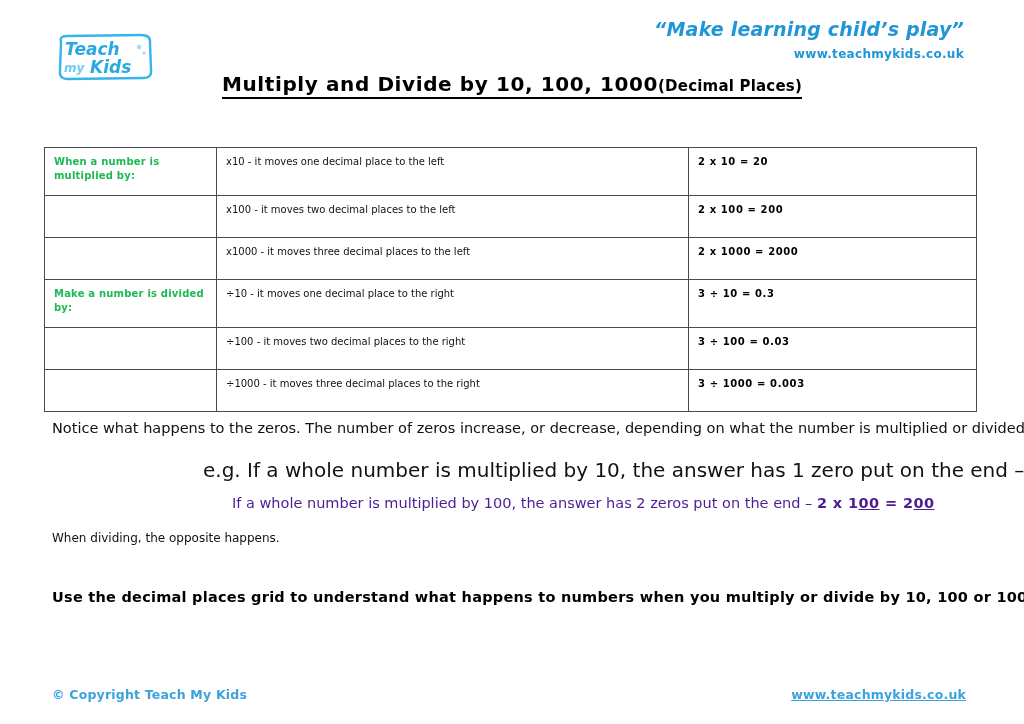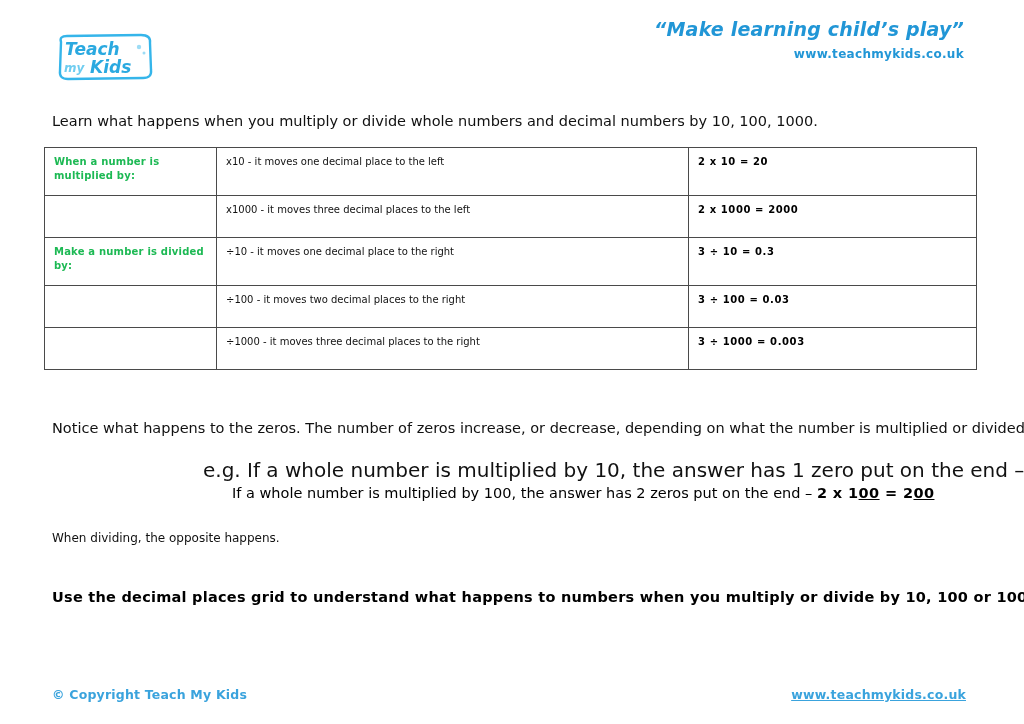--- a/index.html
+++ b/index.html
@@ -154,24 +154,24 @@
   .eg1 {
     position: absolute;
     top: 458px;
     left: 203px;
     font-size: 20px;
     color: #111;
     white-space: nowrap;
   }
   .eg2 {
     position: absolute;
-    top: 485px;
+    top: 495px;
     left: 232px;
     font-size: 14.5px;
-    color: #000000;
+    color: #4c1d95;
     white-space: nowrap;
   }
   .dividing {
     position: absolute;
     top: 531px;
     left: 52px;
     font-size: 12px;
     color: #111;
     white-space: nowrap;
   }
@@ -231,38 +231,47 @@
           <circle cx="84" cy="15" r="2.2" fill="#9ddcf5"></circle>
           <circle cx="89" cy="21" r="1.5" fill="#9ddcf5"></circle>
         </g>
       </svg>
     </div>
 
     <div class="tagline">“Make learning child’s play”</div>
     <div class="site-url-top">www.teachmykids.co.uk</div>
   </div>
 
-
-  <div class="intro">Learn what happens when you multiply or divide whole numbers and decimal numbers by 10, 100, 1000.</div>
+  <div class="title-wrap">
+    <span class="title-inner">
+      <span class="title-main">Multiply and Divide by 10, 100, 1000</span><span class="title-sub">(Decimal Places)</span>
+    </span>
+  </div>
+
 
   <div class="table-wrap">
     <table class="dp">
       <colgroup>
         <col class="c1">
           <col class="c2">
           <col class="c3">
       </colgroup>
       <tbody>
         <tr class="r-tall">
           <td class="label-cell">When a number is multiplied by:</td>
           <td class="rule-cell">x10 - it moves one decimal place to the left</td>
           <td class="eq-cell">2 x 10 = 20</td>
         </tr>
         <tr class="r-short">
           <td class="label-cell"></td>
+          <td class="rule-cell">x100 -  it moves two decimal places to the left</td>
+          <td class="eq-cell">2 x 100 = 200</td>
+        </tr>
+        <tr class="r-short">
+          <td class="label-cell"></td>
           <td class="rule-cell">x1000 - it moves three decimal places to the left</td>
           <td class="eq-cell">2 x 1000 = 2000</td>
         </tr>
         <tr class="r-tall">
           <td class="label-cell">Make a number is divided by:</td>
           <td class="rule-cell">÷10  - it moves one decimal place to the right</td>
           <td class="eq-cell">3 ÷ 10 = 0.3</td>
         </tr>
         <tr class="r-short">
           <td class="label-cell"></td>

